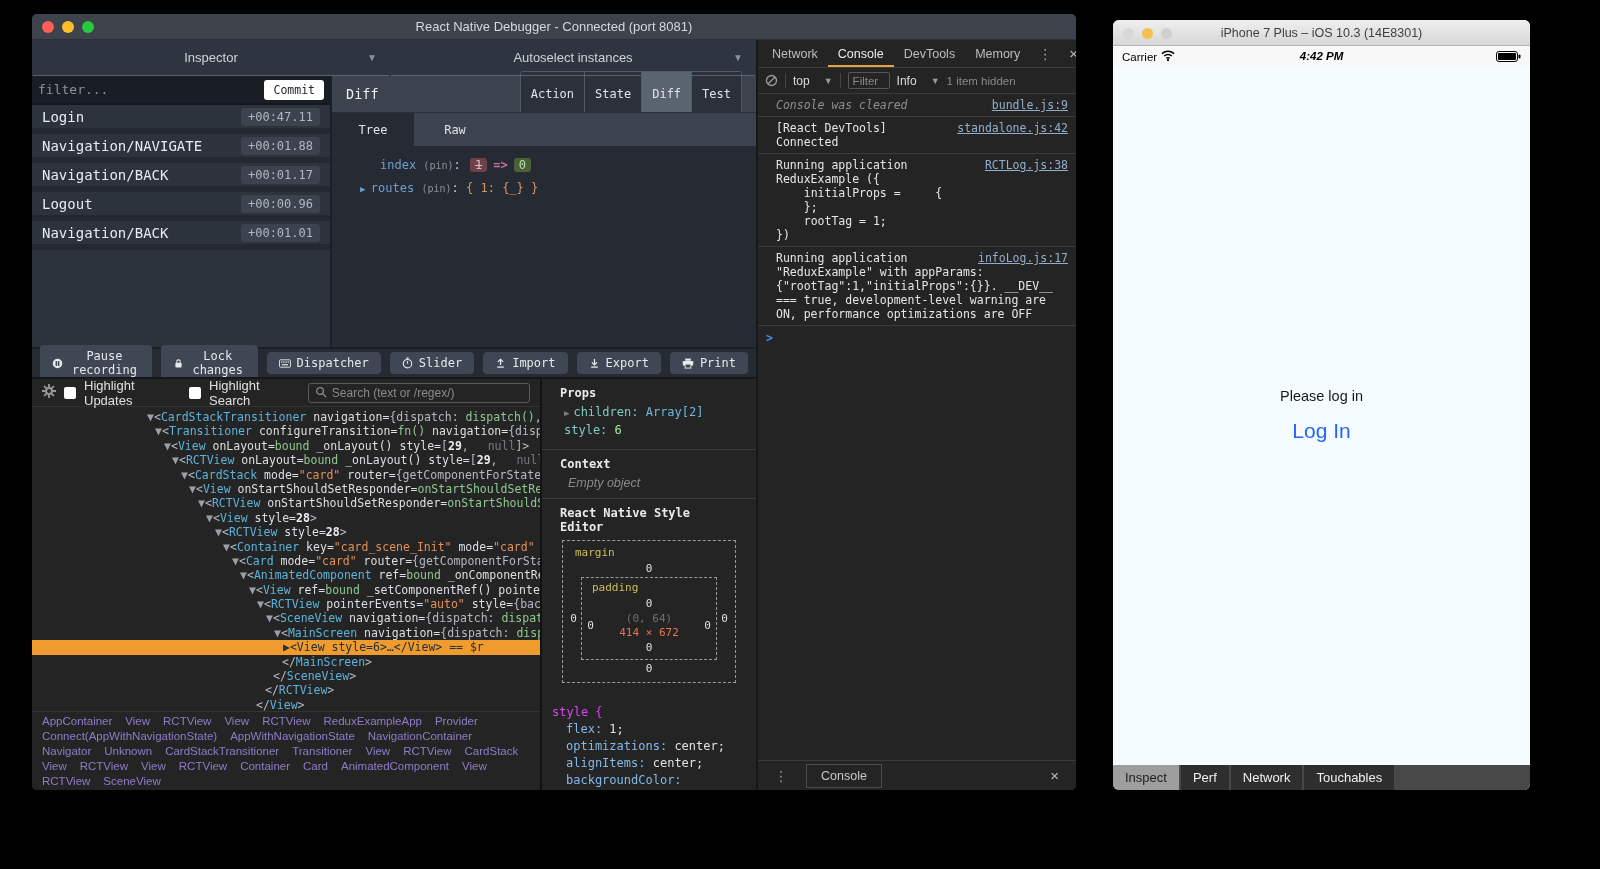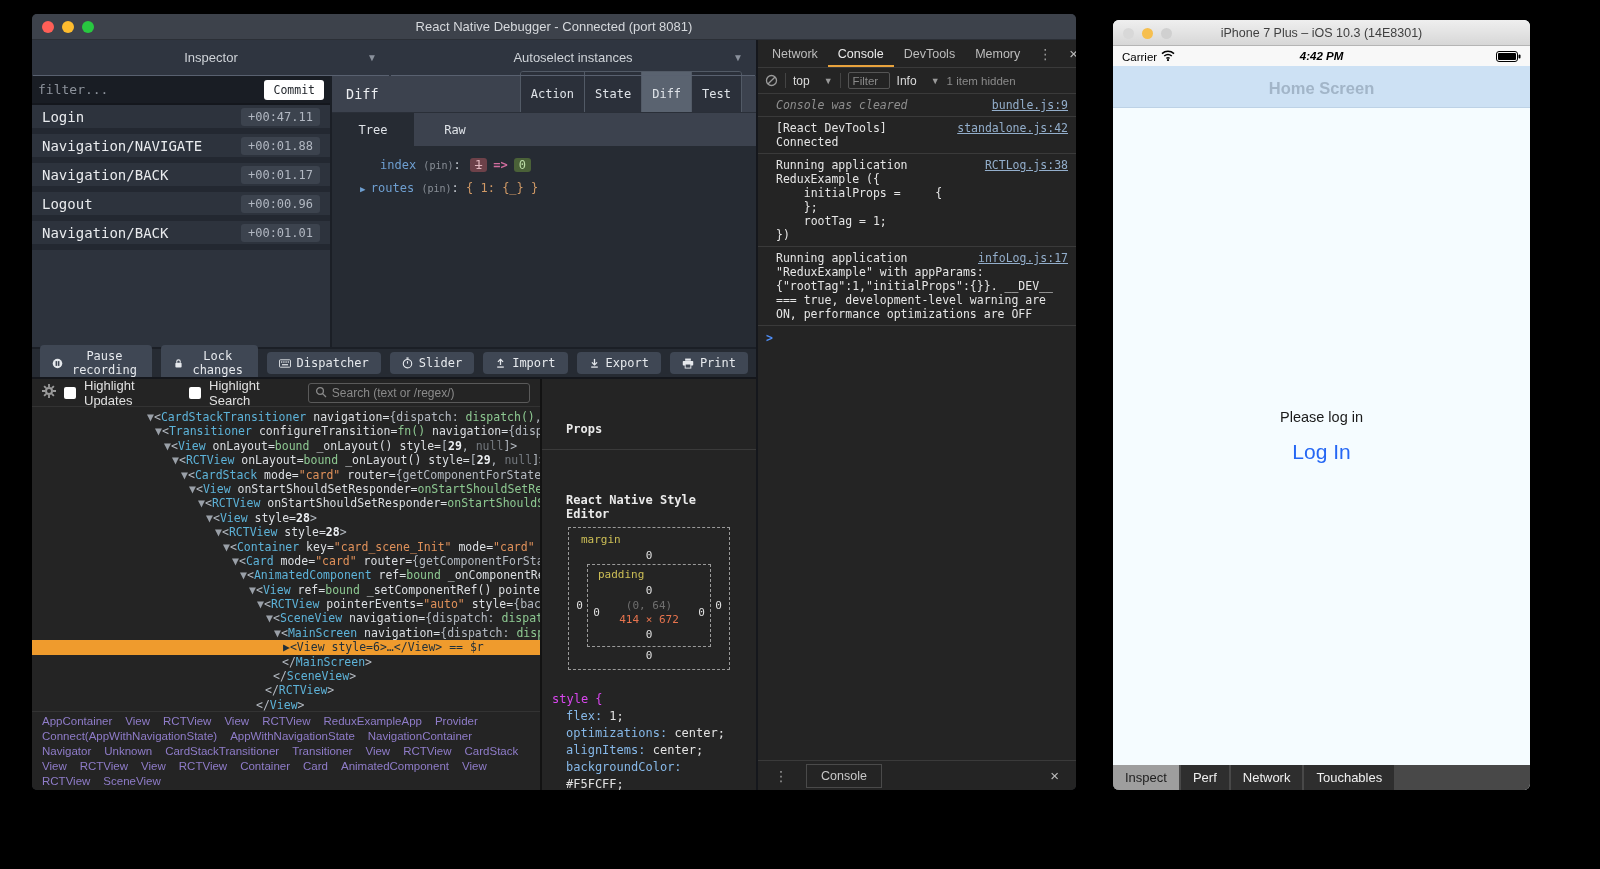--- a/index.html
+++ b/index.html
@@ -84,31 +84,31 @@
   .search-box { margin-left:auto; width:254px; height:20px; border:1px solid #5a5a5a;
     border-radius:3px; display:flex; align-items:center; gap:5px; padding:0 6px; }
   .search-box input { flex:1; background:transparent; border:none; outline:none;
     font-size:12px; color:#ccc; }
   .search-box input::placeholder { color:#8a8a8a; }
   .rdt-tree { flex:1; overflow:hidden; padding-top:3px;
     font:11.5px "DejaVu Sans Mono", monospace; line-height:14.4px; white-space:pre; }
   .tree-line { height:14.4px; cursor:default; }
   .s-arw { color:#9aa0a8; } .s-pn { color:#b4bac2; } .s-tag { color:#5db3d9; }
   .s-at { color:#dcdfe3; } .s-fn { color:#8dc891; } .s-str { color:#e0915a; }
-  .s-num { color:#eceff2; font-weight:bold; } .s-dim { color:#74797f; }
+  .s-num { color:#eceff2; font-weight:bold; } .s-dim { color:#74797f;margin-left:12px; }
   .tree-line.hl { background:#ef9b2d; }
   .tree-line.hl span { color:#22303a; }
   .rdt-breadcrumb { flex:none; min-height:68px; border-top:1px solid #333; display:flex;
     flex-wrap:wrap; align-content:center; align-items:center; column-gap:13px; row-gap:3px;
     padding:3px 10px; font-size:11.5px; color:#8f7cc9; }
   .crumb { cursor:pointer; }
 
   .rdt-sidebar { width:216px; flex:none; border-left:2px solid #121212; display:flex;
     flex-direction:column; font:12px "DejaVu Sans Mono", monospace; overflow:hidden; }
-  .sb-section { padding:7px 24px 8px; border-bottom:1px solid #3a3a3a;margin-top:36px; }
+  .sb-section { padding:7px 18px 8px; border-bottom:1px solid #3a3a3a; }
   .sb-title { font-weight:bold; color:#eaeaea; margin-bottom:5px; }
   .prop-row { padding-left:4px; margin-bottom:4px; }
   .prop-arrow { color:#7a7a7a; margin-right:4px; font-size:9px; }
   .prop-name { color:#7fcac2; }
   .v-cyan { color:#6db8dc; } .v-green { color:#a8e6a1; }
   .ctx-empty { color:#8a8a8a; font-style:italic; padding-left:8px;
     font-family:"Liberation Sans", sans-serif; font-size:12.5px; }
   .boxmodel { border:1px dashed #9a9a9a; margin:6px 2px 4px; padding:2px 3px 5px;
     font-size:11px; color:#e0e0e0; text-align:center; }
   .bm-label { text-align:left; color:#cdbf56; padding:3px 0 1px 9px; }
@@ -393,20 +393,28 @@
                 <span class="crumb">AnimatedComponent</span>
                 <span class="crumb">View</span>
                 <span class="crumb">RCTView</span>
                 <span class="crumb">SceneView</span>
               </div>
           </div>
 
           <div class="rdt-sidebar">
             <div class="sb-section">
               <div class="sb-title">Props</div>
+              <div>
+                  <div class="prop-row"><span class="prop-arrow">▶</span><span class="prop-name">children:</span> <span class="v-cyan">Array[2]</span></div>
+                  <div class="prop-row"><span class="prop-name">style:</span> <span class="v-green">6</span></div>
+                </div>
+            </div>
+            <div class="sb-section">
+              <div class="sb-title">Context</div>
+              <div class="ctx-empty">Empty object</div>
             </div>
             <div class="sb-section" style="border-bottom:none">
               <div class="sb-title">React Native Style Editor</div>
               <div class="boxmodel">
                 <div class="bm-label">margin</div>
                 <div class="bm-zero">0</div>
                 <div class="bm-mid">
                   <span class="bm-zero">0</span>
                   <div class="boxpad">
                     <div class="bm-label">padding</div>
@@ -518,23 +526,20 @@
             </svg></span>
       </span>
       <span class="sim-batt">
           <svg width="25" height="11" viewBox="0 0 25 11">
             <rect x="0.5" y="0.5" width="21" height="10" rx="2.5" fill="none" stroke="#000"></rect>
             <rect x="2" y="2" width="18" height="7" rx="1" fill="#000"></rect>
             <rect x="22.5" y="3.5" width="2" height="4" rx="1" fill="#000"></rect>
           </svg>
         </span>
     </div>
-    <div class="sim-nav">
-      <span>Home Screen</span>
-    </div>
     <div class="sim-body">
       <span class="sim-please">Please log in</span>
       <span class="sim-login">Log In</span>
     </div>
     <div class="sim-devbar">
         <div class="dev-tab active">Inspect</div>
         <div class="dev-tab">Perf</div>
         <div class="dev-tab">Network</div>
         <div class="dev-tab">Touchables</div>
       </div>

